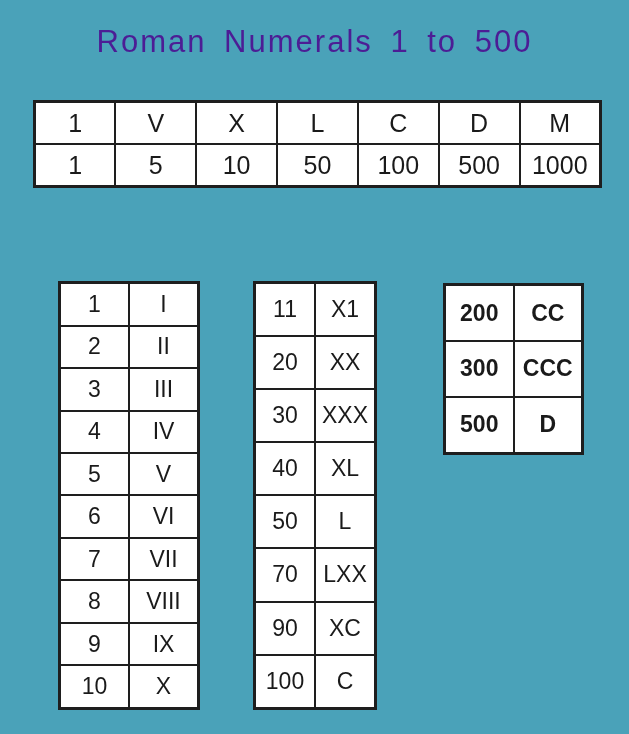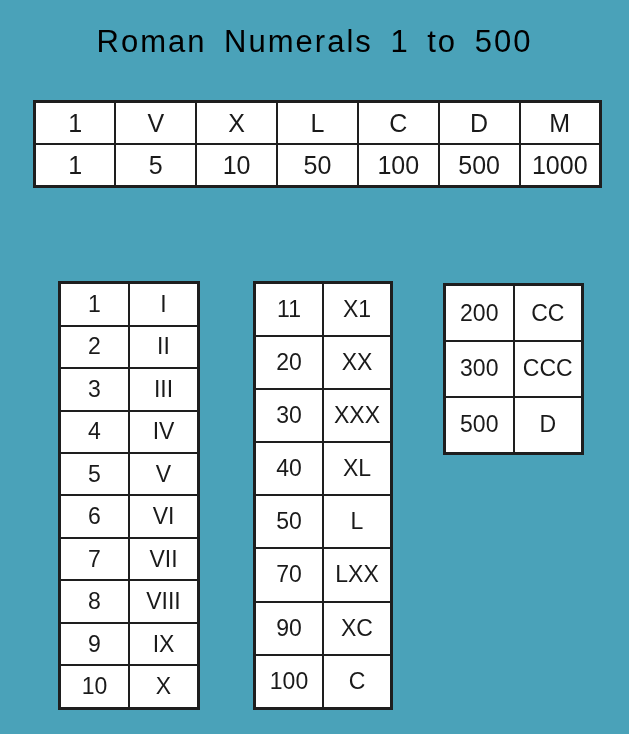--- a/index.html
+++ b/index.html
@@ -13,21 +13,21 @@
     position: relative;
     overflow: hidden;
     font-family: "Liberation Sans", sans-serif;
   }
   .title {
     position: absolute;
     top: 22px;
     left: 0;
     width: 629px;
     text-align: center;
-    color: #000000;
+    color: #4c1d95;
     font-size: 31px;
     letter-spacing: 2px;
     word-spacing: 7px;
     font-weight: 400;
     line-height: 40px;
   }
   table {
     position: absolute;
     border-collapse: collapse;
     table-layout: fixed;
@@ -55,28 +55,29 @@
   }
   .ones-table {
     left: 58px;
     top: 281px;
     width: 142px;
     height: 429px;
   }
   .tens-table {
     left: 253px;
     top: 281px;
-    width: 140px;
+    width: 124px;
     height: 429px;
   }
   .hundreds-table {
     left: 443px;
     top: 283px;
     width: 141px;
     height: 172px;
+    font-weight: bold;
   }
 </style>
 </head>
 <body>
 
 <div class="title">Roman Numerals 1 to 500</div>
 
 <table class="conv-table">
   <tbody>
       <tr>

